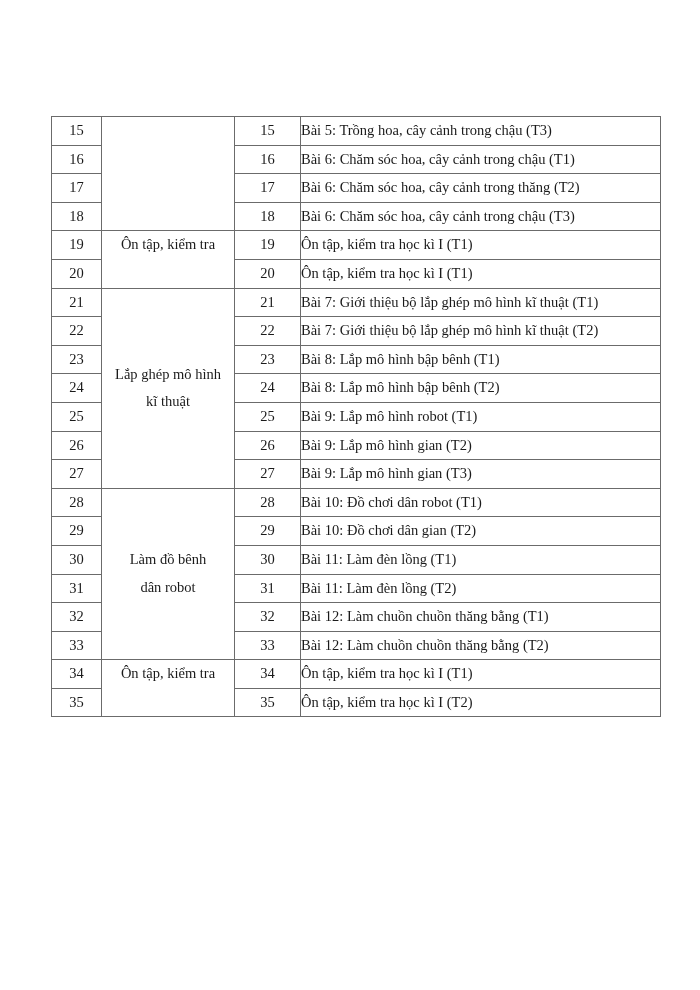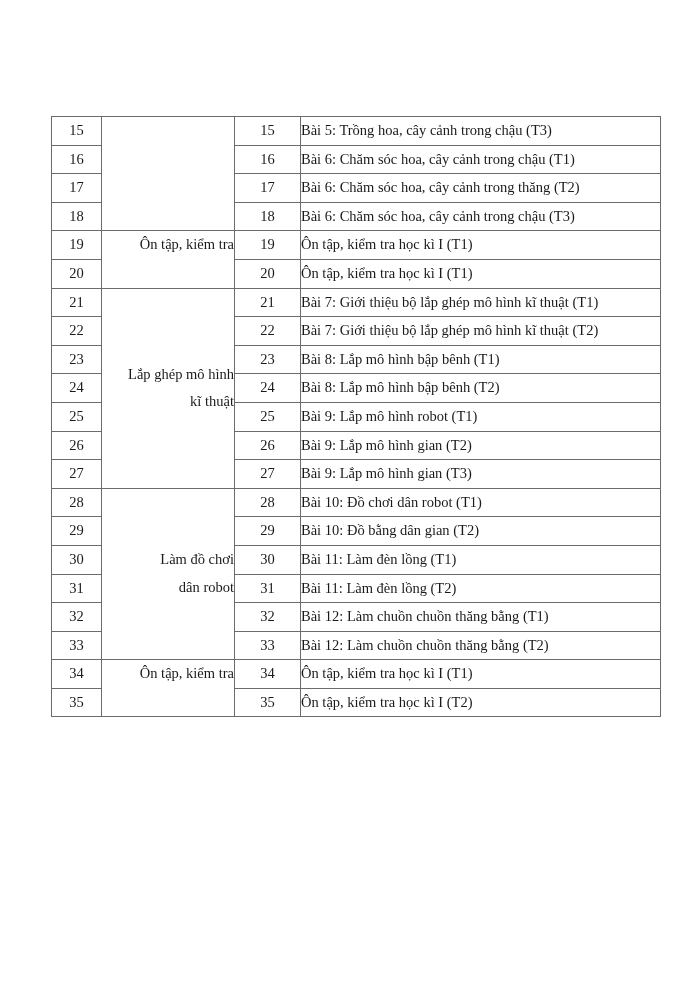--- a/index.html
+++ b/index.html
@@ -38,21 +38,21 @@
       line-height: 27.6px;
       vertical-align: middle;
       white-space: nowrap;
     }
     col.c1 { width: 50px; }
     col.c2 { width: 133px; }
     col.c3 { width: 66px; }
     col.c4 { width: 360px; }
     td.num { text-align: center; }
     td.topic {
-      text-align: right;
+      text-align: center;
       white-space: normal;
       line-height: 28.6px;
       padding: 0 4px;
     }
     td.lesson {
       text-align: left;
       padding-left: 7px;
       font-family: Liberation Serif, serif;
     }
     .topic-label {
@@ -144,30 +144,30 @@
       </tr>
       <tr>
         <td class="num">27</td>
         <td class="num">27</td>
         <td class="lesson">Bài 9: Lắp mô hình gian (T3)</td>
       </tr>
 
       <tr>
         <td class="num">28</td>
         <td class="topic" rowspan="6">
-          <span class="topic-label">Làm đồ chơi</span>
+          <span class="topic-label">Làm đồ bênh</span>
           <span class="topic-label">dân robot</span>
         </td>
         <td class="num">28</td>
         <td class="lesson">Bài 10: Đồ chơi dân robot (T1)</td>
       </tr>
       <tr>
         <td class="num">29</td>
         <td class="num">29</td>
-        <td class="lesson">Bài 10: Đồ bằng dân gian (T2)</td>
+        <td class="lesson">Bài 10: Đồ chơi dân gian (T2)</td>
       </tr>
       <tr>
         <td class="num">30</td>
         <td class="num">30</td>
         <td class="lesson">Bài 11: Làm đèn lồng (T1)</td>
       </tr>
       <tr>
         <td class="num">31</td>
         <td class="num">31</td>
         <td class="lesson">Bài 11: Làm đèn lồng (T2)</td>

